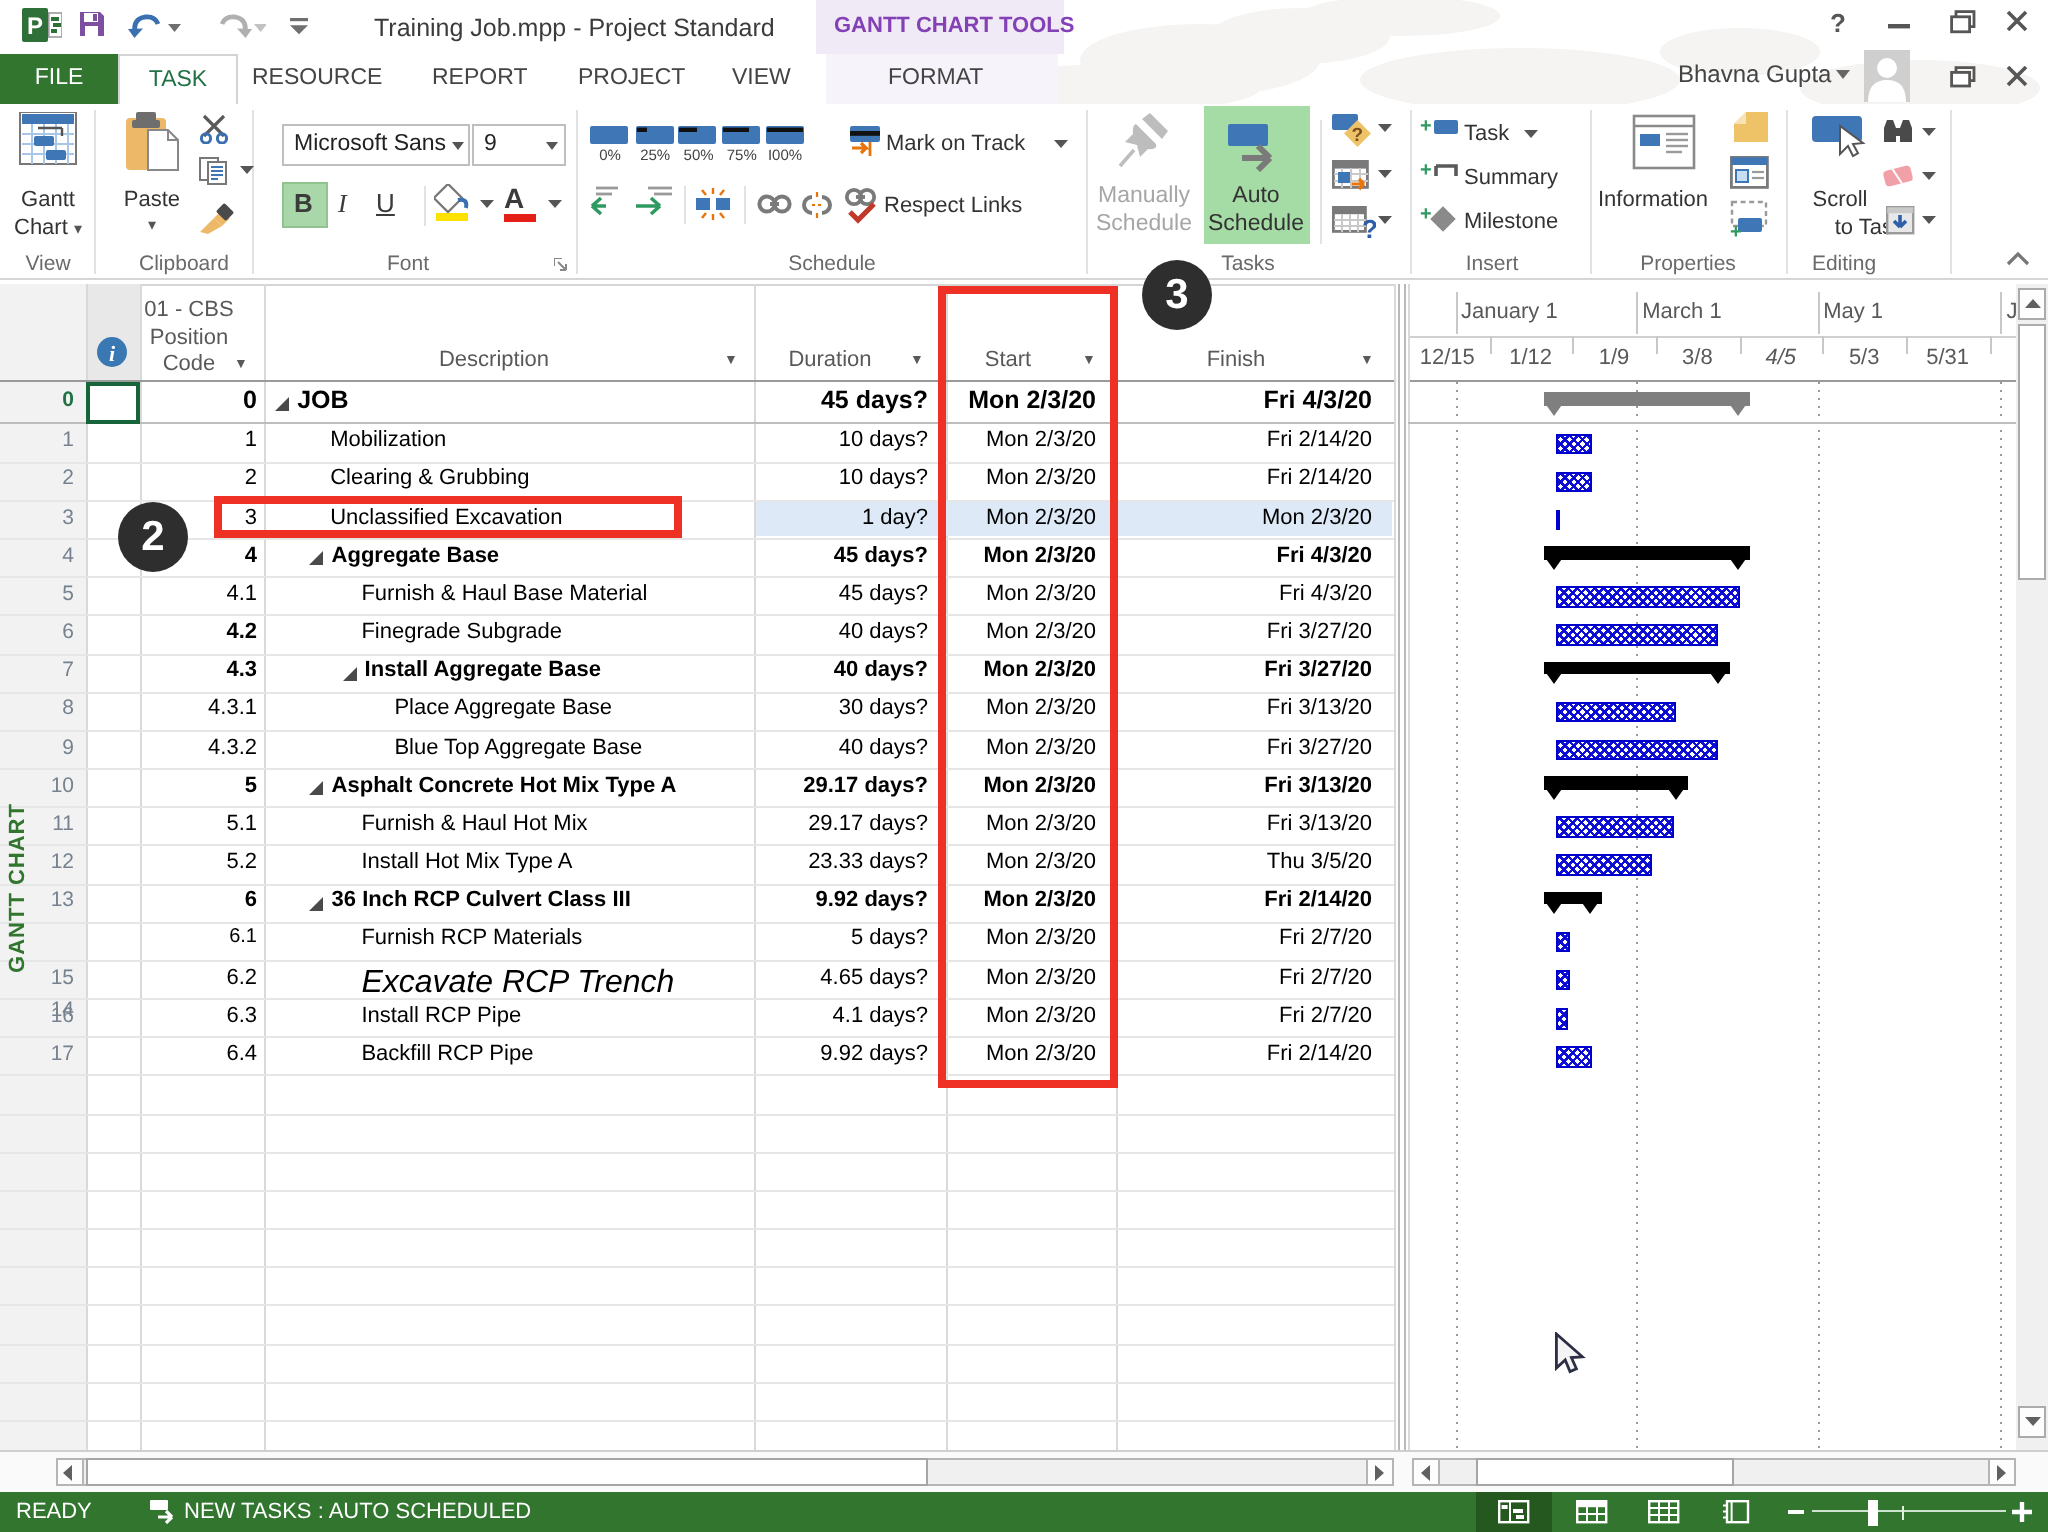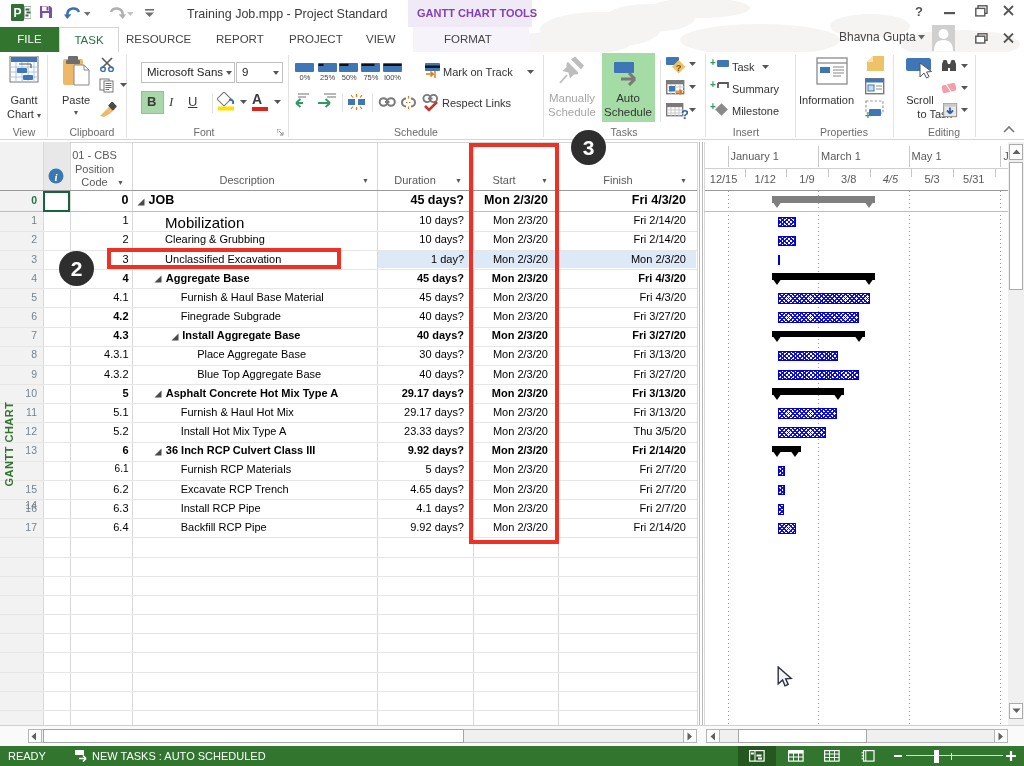--- a/index.html
+++ b/index.html
@@ -425,21 +425,21 @@
     <path d="M0 0 h7 l-3.5 4 z" fill="#555"></path>
   </svg>
 <svg class="a" style="left:943px;top:103px" width="15" height="15">
  <rect x="0.6" y="0.6" width="13" height="13" fill="#e8e8e8" stroke="#9a9a9a" stroke-width="1.2"></rect>
  <rect x="0.6" y="0.6" width="13" height="3" fill="#c9c9c9"></rect>
  <path d="M7 4.5 v6 M7 10.5 l-3 -3 M7 10.5 l3 -3" stroke="#2f5fa8" stroke-width="1.8" fill="none"></path>
 </svg>
 <svg class="a" style="left:961px;top:108px" width="8" height="5">
     <path d="M0 0 h7 l-3.5 4 z" fill="#555"></path>
   </svg>
-<div class="tx" style="left:884px;top:126px;width:76px;text-align:right;font-size:10.5px;color:#6a6a6a;">Editing</div>
+<div class="tx" style="left:884px;top:126px;width:76px;text-align:center;font-size:10.5px;color:#6a6a6a;">Editing</div>
 <svg class="a" style="left:1003px;top:126px" width="12" height="8">
     <path d="M1 6 l5 -5 l5 5" fill="none" stroke="#777" stroke-width="1.6"></path>
   </svg>
 
 <div class="a" style="left:0;top:141.5px;width:697px;height:583.0px;background:#fff;border-top:1px solid #d5d5d5;"></div>
 <div class="a" style="left:0;top:141.5px;width:42.5px;height:583.0px;background:#f2f2f2;"></div>
 <div class="a" style="left:42.5px;top:141.5px;width:27px;height:49px;background:#e8e8e8;"></div>
 
 <svg class="a" style="left:48px;top:168px" width="16" height="16">
     <circle cx="8" cy="8" r="7.5" fill="#3a78b4"></circle>
@@ -470,21 +470,21 @@
 <div class="tx" style="left:69.5px;top:193.3125px;width:59px;text-align:right;font-size:12.5px;font-weight:bold;color:#000;">0</div>
 <svg class="a" style="left:136.9px;top:197.5px" width="9" height="9">
       <path d="M7.5 0.5 V7.5 H0.5 z" fill="#4a4a4a"></path>
     </svg>
 <div class="tx" style="left:148.6px;top:193.3125px;font-size:12.5px;font-weight:bold;color:#000;">JOB</div>
 <div class="tx" style="left:377px;top:193.3125px;width:87px;text-align:right;font-size:12.5px;font-weight:bold;color:#000;">45 days?</div>
 <div class="tx" style="left:462px;top:193.3125px;width:86px;text-align:right;font-size:12.5px;font-weight:bold;color:#000;">Mon 2/3/20</div>
 <div class="tx" style="left:560px;top:193.3125px;width:126px;text-align:right;font-size:12.5px;font-weight:bold;color:#000;">Fri 4/3/20</div>
 <div class="tx" style="left:0;top:214.26000000000002px;width:37px;text-align:right;font-size:10.5px;color:#76828f;font-weight:normal;">1</div>
 <div class="tx" style="left:69.5px;top:214.26000000000002px;width:59px;text-align:right;font-size:11px;font-weight:normal;color:#000;">1</div>
-<div class="tx" style="left:165.1px;top:214.26000000000002px;font-size:15px;font-weight:normal;color:#000;">Mobilization</div>
+<div class="tx" style="left:165.1px;top:214.26000000000002px;font-size:11px;font-weight:normal;color:#000;">Mobilization</div>
 <div class="tx" style="left:377px;top:214.26000000000002px;width:87px;text-align:right;font-size:11px;font-weight:normal;color:#000;">10 days?</div>
 <div class="tx" style="left:462px;top:214.26000000000002px;width:86px;text-align:right;font-size:11px;font-weight:normal;color:#000;">Mon 2/3/20</div>
 <div class="tx" style="left:560px;top:214.26000000000002px;width:126px;text-align:right;font-size:11px;font-weight:normal;color:#000;">Fri 2/14/20</div>
 <div class="tx" style="left:0;top:233.43px;width:37px;text-align:right;font-size:10.5px;color:#76828f;font-weight:normal;">2</div>
 <div class="tx" style="left:69.5px;top:233.43px;width:59px;text-align:right;font-size:11px;font-weight:normal;color:#000;">2</div>
 <div class="tx" style="left:165.1px;top:233.43px;font-size:11px;font-weight:normal;color:#000;">Clearing &amp; Grubbing</div>
 <div class="tx" style="left:377px;top:233.43px;width:87px;text-align:right;font-size:11px;font-weight:normal;color:#000;">10 days?</div>
 <div class="tx" style="left:462px;top:233.43px;width:86px;text-align:right;font-size:11px;font-weight:normal;color:#000;">Mon 2/3/20</div>
 <div class="tx" style="left:560px;top:233.43px;width:126px;text-align:right;font-size:11px;font-weight:normal;color:#000;">Fri 2/14/20</div>
 <div class="a" style="left:377.7px;top:250.84px;width:318.6px;height:17.669999999999987px;background:#dde9f7;"></div>
@@ -567,21 +567,21 @@
 <div class="tx" style="left:462px;top:444.3px;width:86px;text-align:right;font-size:11px;font-weight:bold;color:#000;">Mon 2/3/20</div>
 <div class="tx" style="left:560px;top:444.3px;width:126px;text-align:right;font-size:11px;font-weight:bold;color:#000;">Fri 2/14/20</div>
 <div class="tx" style="left:0;top:463.47px;width:37px;text-align:right;font-size:10.5px;color:#76828f;font-weight:normal;margin-top:36px;">14</div>
 <div class="tx" style="left:69.5px;top:463.47px;width:59px;text-align:right;font-size:10px;font-weight:normal;color:#000;">6.1</div>
 <div class="tx" style="left:180.7px;top:463.47px;font-size:11px;font-weight:normal;color:#000;">Furnish RCP Materials</div>
 <div class="tx" style="left:377px;top:463.47px;width:87px;text-align:right;font-size:11px;font-weight:normal;color:#000;">5 days?</div>
 <div class="tx" style="left:462px;top:463.47px;width:86px;text-align:right;font-size:11px;font-weight:normal;color:#000;">Mon 2/3/20</div>
 <div class="tx" style="left:560px;top:463.47px;width:126px;text-align:right;font-size:11px;font-weight:normal;color:#000;">Fri 2/7/20</div>
 <div class="tx" style="left:0;top:482.64px;width:37px;text-align:right;font-size:10.5px;color:#76828f;font-weight:normal;">15</div>
 <div class="tx" style="left:69.5px;top:482.64px;width:59px;text-align:right;font-size:11px;font-weight:normal;color:#000;">6.2</div>
-<div class="tx" style="left:180.7px;top:482.64px;font-size:11px;font-weight:normal;color:#000;">Excavate RCP Trench</div>
+<div class="tx" style="left:180.7px;top:482.64px;font-size:16px;font-weight:normal;color:#000;font-style:italic;">Excavate RCP Trench</div>
 <div class="tx" style="left:377px;top:482.64px;width:87px;text-align:right;font-size:11px;font-weight:normal;color:#000;">4.65 days?</div>
 <div class="tx" style="left:462px;top:482.64px;width:86px;text-align:right;font-size:11px;font-weight:normal;color:#000;">Mon 2/3/20</div>
 <div class="tx" style="left:560px;top:482.64px;width:126px;text-align:right;font-size:11px;font-weight:normal;color:#000;">Fri 2/7/20</div>
 <div class="tx" style="left:0;top:501.81px;width:37px;text-align:right;font-size:10.5px;color:#76828f;font-weight:normal;">16</div>
 <div class="tx" style="left:69.5px;top:501.81px;width:59px;text-align:right;font-size:11px;font-weight:normal;color:#000;">6.3</div>
 <div class="tx" style="left:180.7px;top:501.81px;font-size:11px;font-weight:normal;color:#000;">Install RCP Pipe</div>
 <div class="tx" style="left:377px;top:501.81px;width:87px;text-align:right;font-size:11px;font-weight:normal;color:#000;">4.1 days?</div>
 <div class="tx" style="left:462px;top:501.81px;width:86px;text-align:right;font-size:11px;font-weight:normal;color:#000;">Mon 2/3/20</div>
 <div class="tx" style="left:560px;top:501.81px;width:126px;text-align:right;font-size:11px;font-weight:normal;color:#000;">Fri 2/7/20</div>
 <div class="tx" style="left:0;top:520.98px;width:37px;text-align:right;font-size:10.5px;color:#76828f;font-weight:normal;">17</div>

